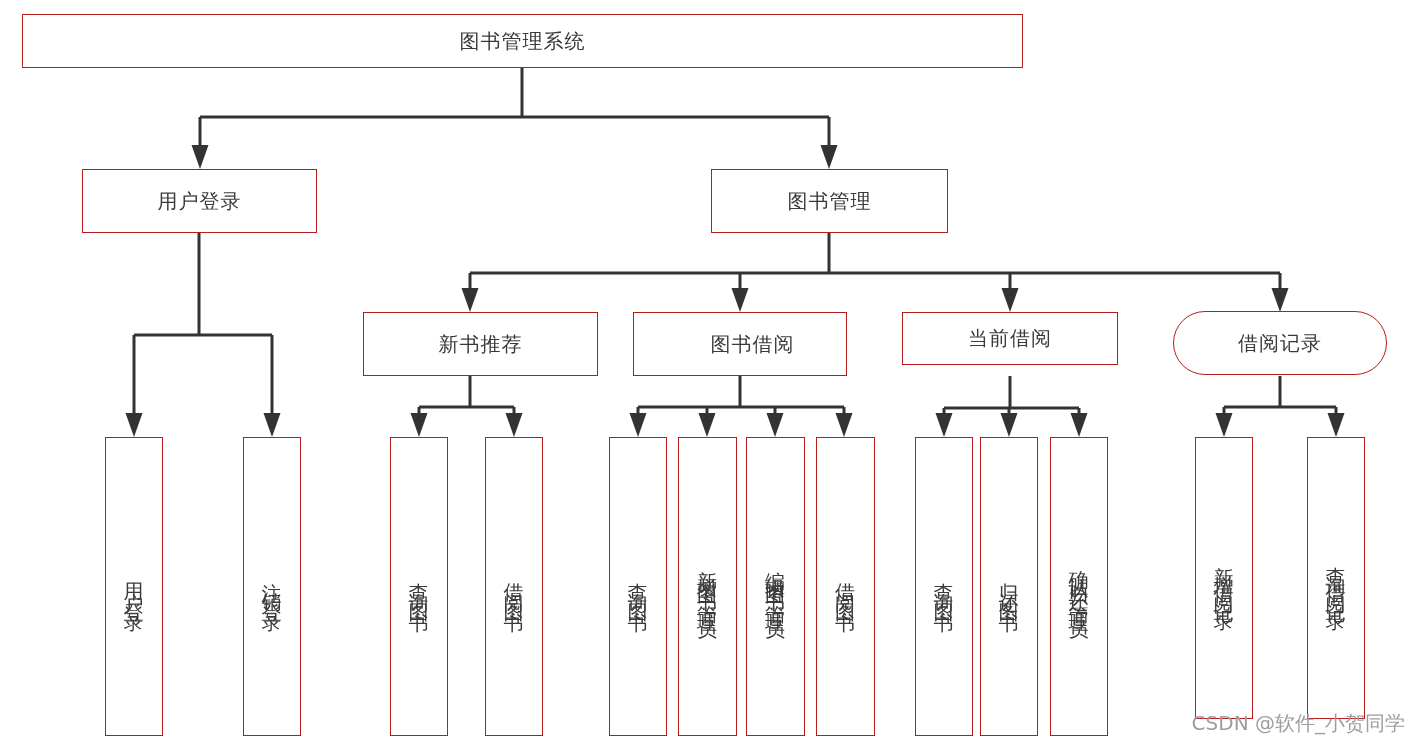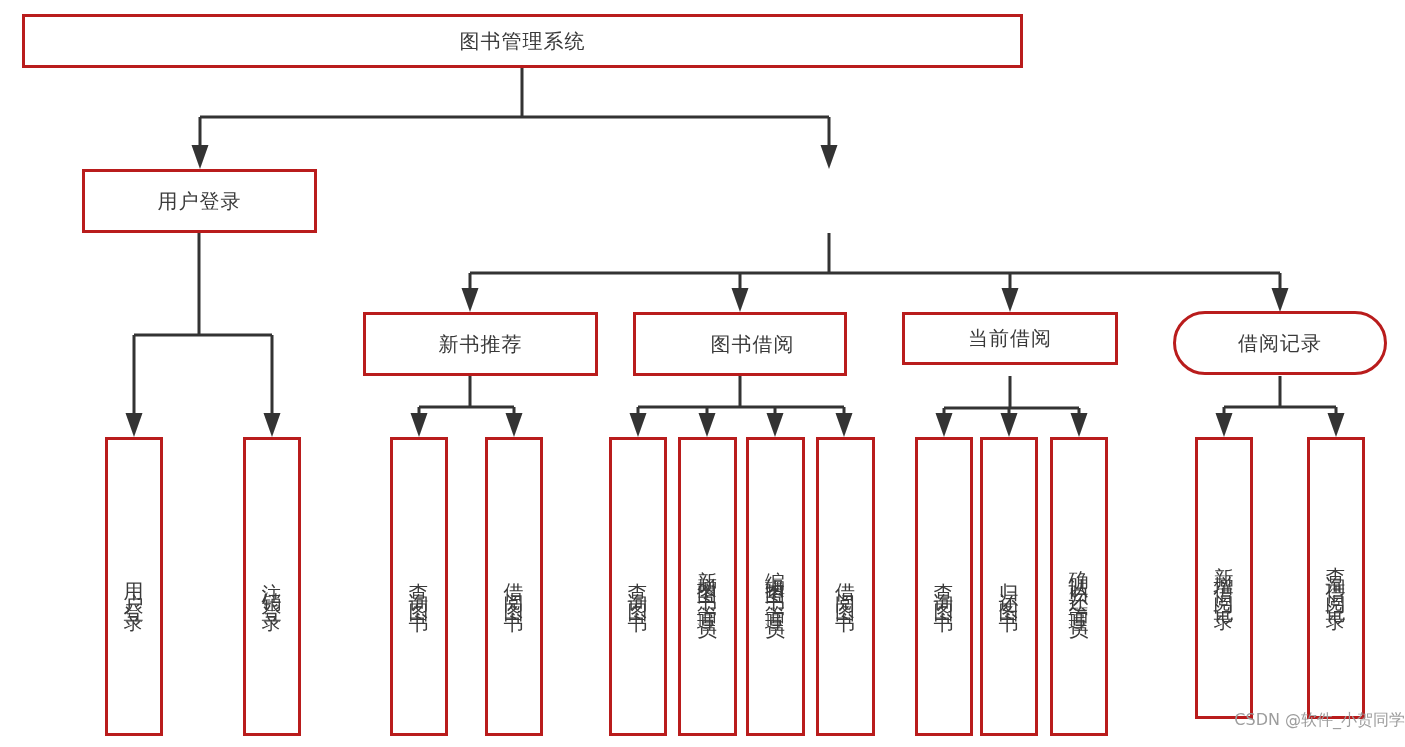--- a/index.html
+++ b/index.html
@@ -8,42 +8,42 @@
     width:1405px;height:747px;
     background:#ffffff;
     font-family:"DejaVu Sans","Liberation Sans",sans-serif;
     overflow:hidden;
   }
   #edges{position:absolute;left:0;top:0;width:1405px;height:747px;}
   .box{
     position:absolute;
     box-sizing:border-box;
     background:#ffffff;
-    border:3px solid #b91c1c;
+    border:1px solid #b91c1c;
     display:flex;
     align-items:center;
     justify-content:center;
     color:#3a3a3a;
   }
   .h-box{font-size:20px;letter-spacing:1px;}
   .v-box span{
     writing-mode:vertical-rl;
     text-orientation:mixed;
     font-size:20px;
     letter-spacing:10px;
     line-height:1;
     white-space:nowrap;
   }
   .v-box.v-long span{letter-spacing:7px;}
   .v-box.v-med span{letter-spacing:9px;}
   #watermark{
     position:absolute;
     left:1148px;top:710px;
     width:257px;
-    font-size:16px;
+    font-size:20px;
     color:#9d9d9d;
     text-align:right;
     white-space:nowrap;
   }
 </style>
 </head>
 <body>
 
 <div id="canvas">
 
@@ -86,20 +86,23 @@
       <polygon points="1327.5,413 1344.5,413 1336,437"></polygon>
     </g>
   </svg>
 
   <div class="box h-box" style="left:22px;top:14px;width:1001px;height:54px;">
     <span>图书管理系统</span>
   </div>
 
   <div class="box h-box" style="left:82px;top:169px;width:235px;height:64px;">
     <span>用户登录</span>
+  </div>
+  <div class="box h-box" style="left:711px;top:169px;width:237px;height:64px;">
+    <span>图书管理</span>
   </div>
 
   <div class="box h-box" style="left:363px;top:312px;width:235px;height:64px;">
     <span>新书推荐</span>
   </div>
   <div class="box h-box" style="left:633px;top:312px;width:214px;height:64px;padding-left:25px;">
     <span>图书借阅</span>
   </div>
   <div class="box h-box" style="left:902px;top:312px;width:216px;height:53px;">
     <span>当前借阅</span>

